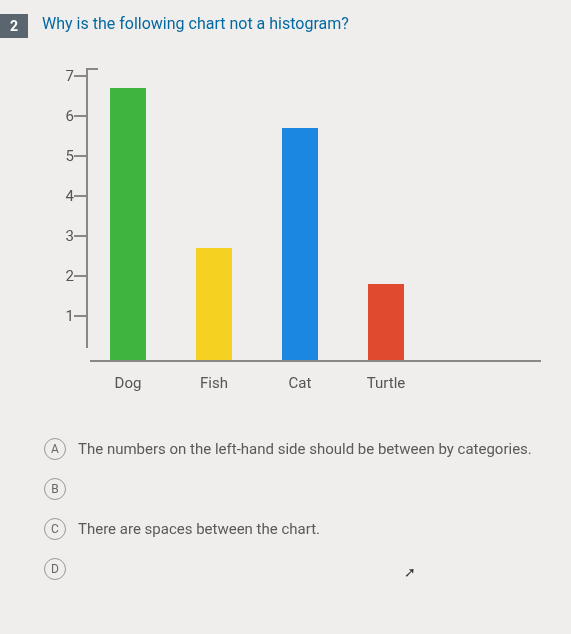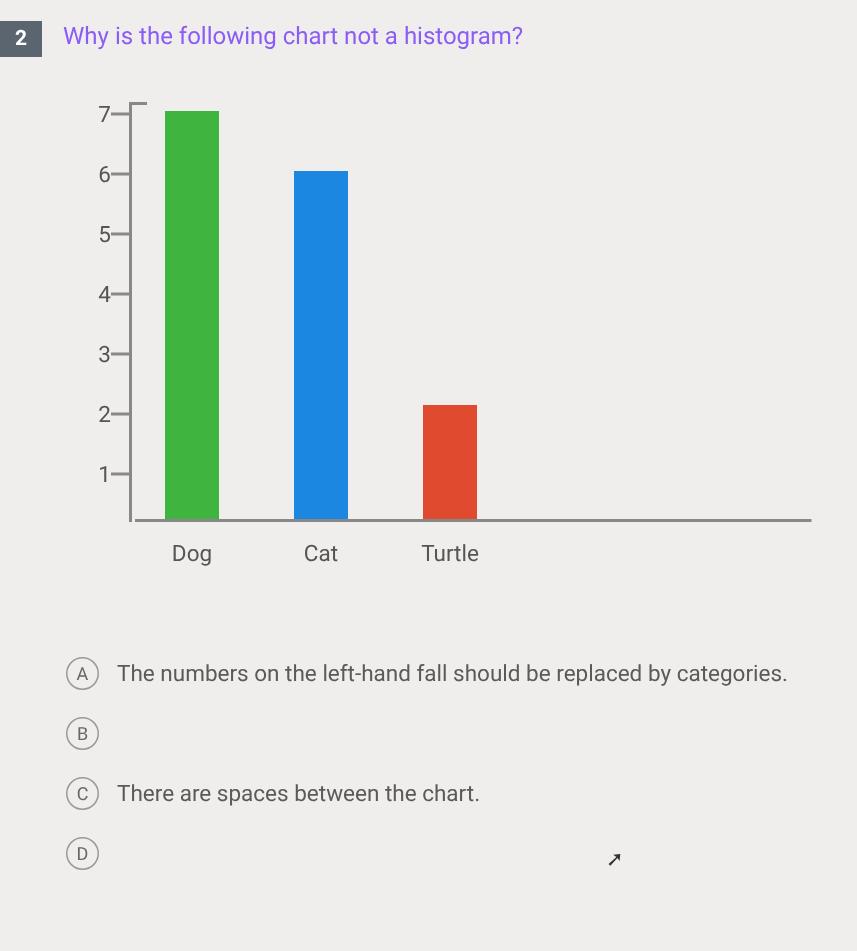--- a/index.html
+++ b/index.html
@@ -24,21 +24,21 @@
       background: #5a6570;
       color: #fff;
       font-weight: bold;
       font-size: 14px;
       padding: 4px 10px;
       margin-right: 14px;
       margin-top: 2px;
     }
     .question-text {
       font-size: 16px;
-      color: #8b5cf6;
+      color: #0369a1;
       padding-top: 2px;
     }
     .chart-container {
       margin: 10px 30px 30px 60px;
       position: relative;
       height: 320px;
     }
     .y-axis {
       position: absolute;
       left: 0;
@@ -71,21 +71,21 @@
     }
     .y-tick-mark {
       width: 14px;
       height: 2px;
       background: #888;
       margin-left: 0;
     }
     .plot-area {
       position: absolute;
       left: 30px;
-      top: 0;
+      top: 14px;
       right: 0;
       height: 280px;
       border-bottom: 2px solid #888;
       display: flex;
       align-items: flex-end;
       padding: 0 20px;
       gap: 50px;
     }
     .bar-group {
       display: flex;
@@ -174,34 +174,38 @@
         <span class="y-tick-label">7</span>
         <span class="y-tick-mark"></span>
       </div>
     </div>
   <div class="plot-area" id="plot-area">
       <div class="bar-group">
         <div class="bar" style="height: 272px; background: rgb(63, 180, 63);"></div>
         <div class="bar-label">Dog</div>
       </div>
       <div class="bar-group">
+        <div class="bar" style="height: 112px; background: rgb(245, 210, 33);"></div>
+        <div class="bar-label">Fish</div>
+      </div>
+      <div class="bar-group">
         <div class="bar" style="height: 232px; background: rgb(27, 135, 224);"></div>
         <div class="bar-label">Cat</div>
       </div>
       <div class="bar-group">
         <div class="bar" style="height: 76px; background: rgb(224, 74, 46);"></div>
         <div class="bar-label">Turtle</div>
       </div>
     </div>
 </div>
 
 <div class="answers" id="answers-list">
     <div class="answer">
       <div class="answer-letter">A</div>
-      <div class="answer-text">The numbers on the left-hand fall should be replaced by categories.</div>
+      <div class="answer-text">The numbers on the left-hand side should be between by categories.</div>
     </div>
     <div class="answer">
       <div class="answer-letter">B</div>
     </div>
     <div class="answer">
       <div class="answer-letter">C</div>
       <div class="answer-text">There are spaces between the chart.</div>
     </div>
     <div class="answer">
       <div class="answer-letter">D</div>

